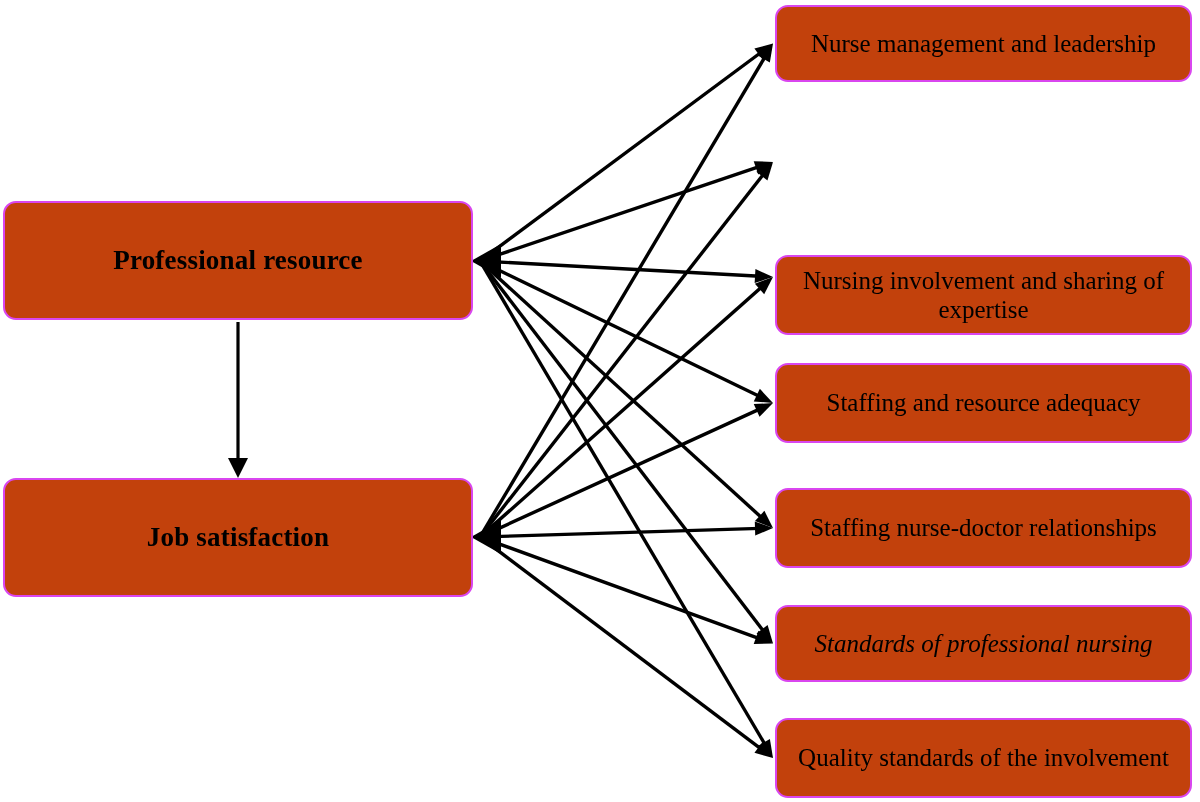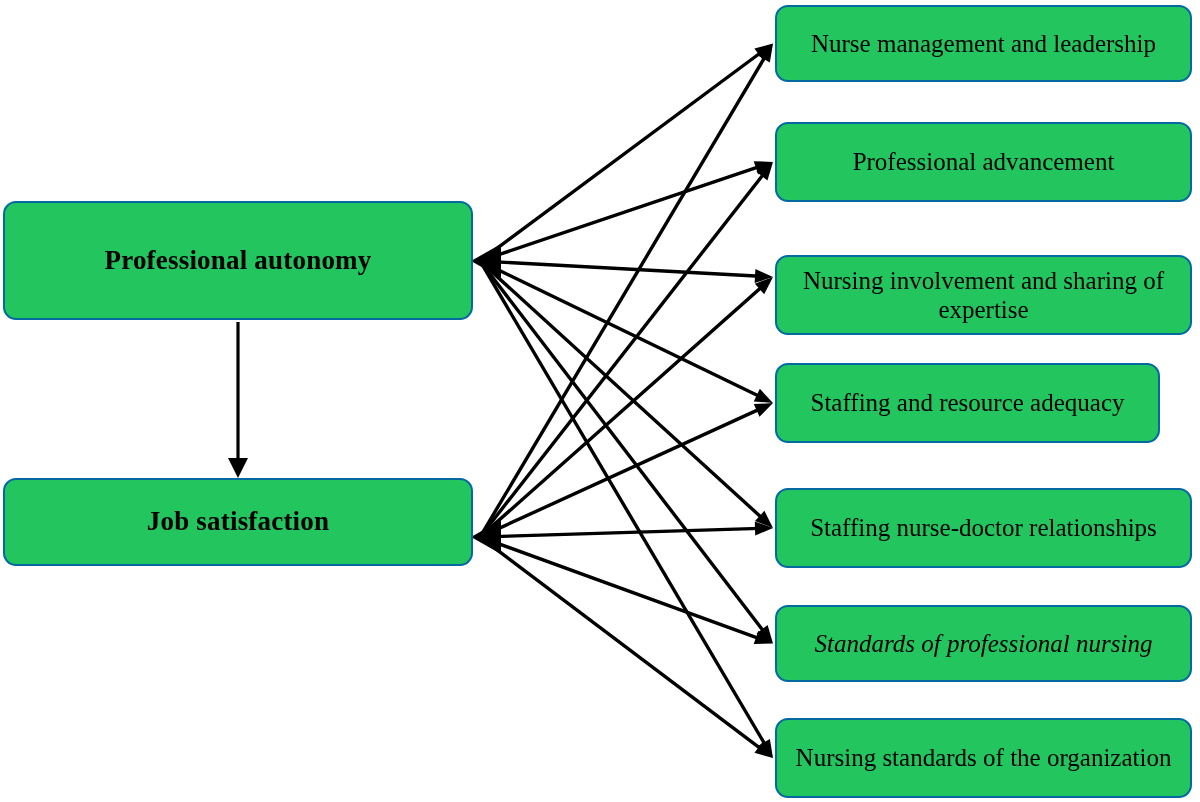--- a/index.html
+++ b/index.html
@@ -22,22 +22,22 @@
     position: absolute;
     left: 0;
     top: 0;
     width: 1200px;
     height: 802px;
     pointer-events: none;
   }
   .node {
     position: absolute;
     box-sizing: border-box;
-    background: #22c55e;
-    border: 2px solid #0369a1;
+    background: #c2410c;
+    border: 2px solid #d946ef;
     border-radius: 13px;
     display: flex;
     align-items: center;
     justify-content: center;
     text-align: center;
     color: #000000;
     z-index: 2;
   }
   .node-label {
     display: block;
@@ -92,41 +92,38 @@
         <polygon points="773,528 755.2234013500865,535.5493403976701 754.793569949225,521.5559403474023" fill="#000000"></polygon>
         <polygon points="773,643.5 753.6915756505485,643.9298245473589 758.4741756513846,630.7720611647773" fill="#000000"></polygon>
         <polygon points="773,758 754.4142379323017,752.7493382928523 762.8447243474108,741.572268068296" fill="#000000"></polygon>
         <polygon points="238,478 228,458 248,458" fill="#000000"></polygon>
         <polygon points="471,261 501,244 501,278" fill="#000000"></polygon>
         <polygon points="471,537 501,520 501,554" fill="#000000"></polygon>
       </g>
   </svg>
 
   <div class="node primary" style="left: 3px; top: 201px; width: 470px; height: 119px;">
-    <span class="node-label">Professional autonomy</span>
+    <span class="node-label">Professional resource</span>
   </div>
-  <div class="node primary" style="left: 3px; top: 478px; width: 470px; height: 88px;">
+  <div class="node primary" style="left: 3px; top: 478px; width: 470px; height: 119px;">
     <span class="node-label">Job satisfaction</span>
   </div>
 
   <div class="node factor" style="left: 775px; top: 5px; width: 417px; height: 77px;">
     <span class="node-label">Nurse management and leadership</span>
   </div>
-  <div class="node factor" style="left: 775px; top: 122px; width: 417px; height: 80px;">
-    <span class="node-label">Professional advancement</span>
-  </div>
   <div class="node factor" style="left: 775px; top: 255px; width: 417px; height: 80px;">
     <span class="node-label">Nursing involvement and sharing of expertise</span>
   </div>
-  <div class="node factor" style="left: 775px; top: 363px; width: 385px; height: 80px;">
+  <div class="node factor" style="left: 775px; top: 363px; width: 417px; height: 80px;">
     <span class="node-label">Staffing and resource adequacy</span>
   </div>
   <div class="node factor" style="left: 775px; top: 488px; width: 417px; height: 80px;">
     <span class="node-label">Staffing nurse-doctor relationships</span>
   </div>
   <div class="node factor" style="left: 775px; top: 605px; width: 417px; height: 77px; font-style: italic;">
     <span class="node-label">Standards of professional nursing</span>
   </div>
   <div class="node factor" style="left: 775px; top: 718px; width: 417px; height: 80px;">
-    <span class="node-label">Nursing standards of the organization</span>
+    <span class="node-label">Quality standards of the involvement</span>
   </div>
 
 </div>
 
 </body></html>

